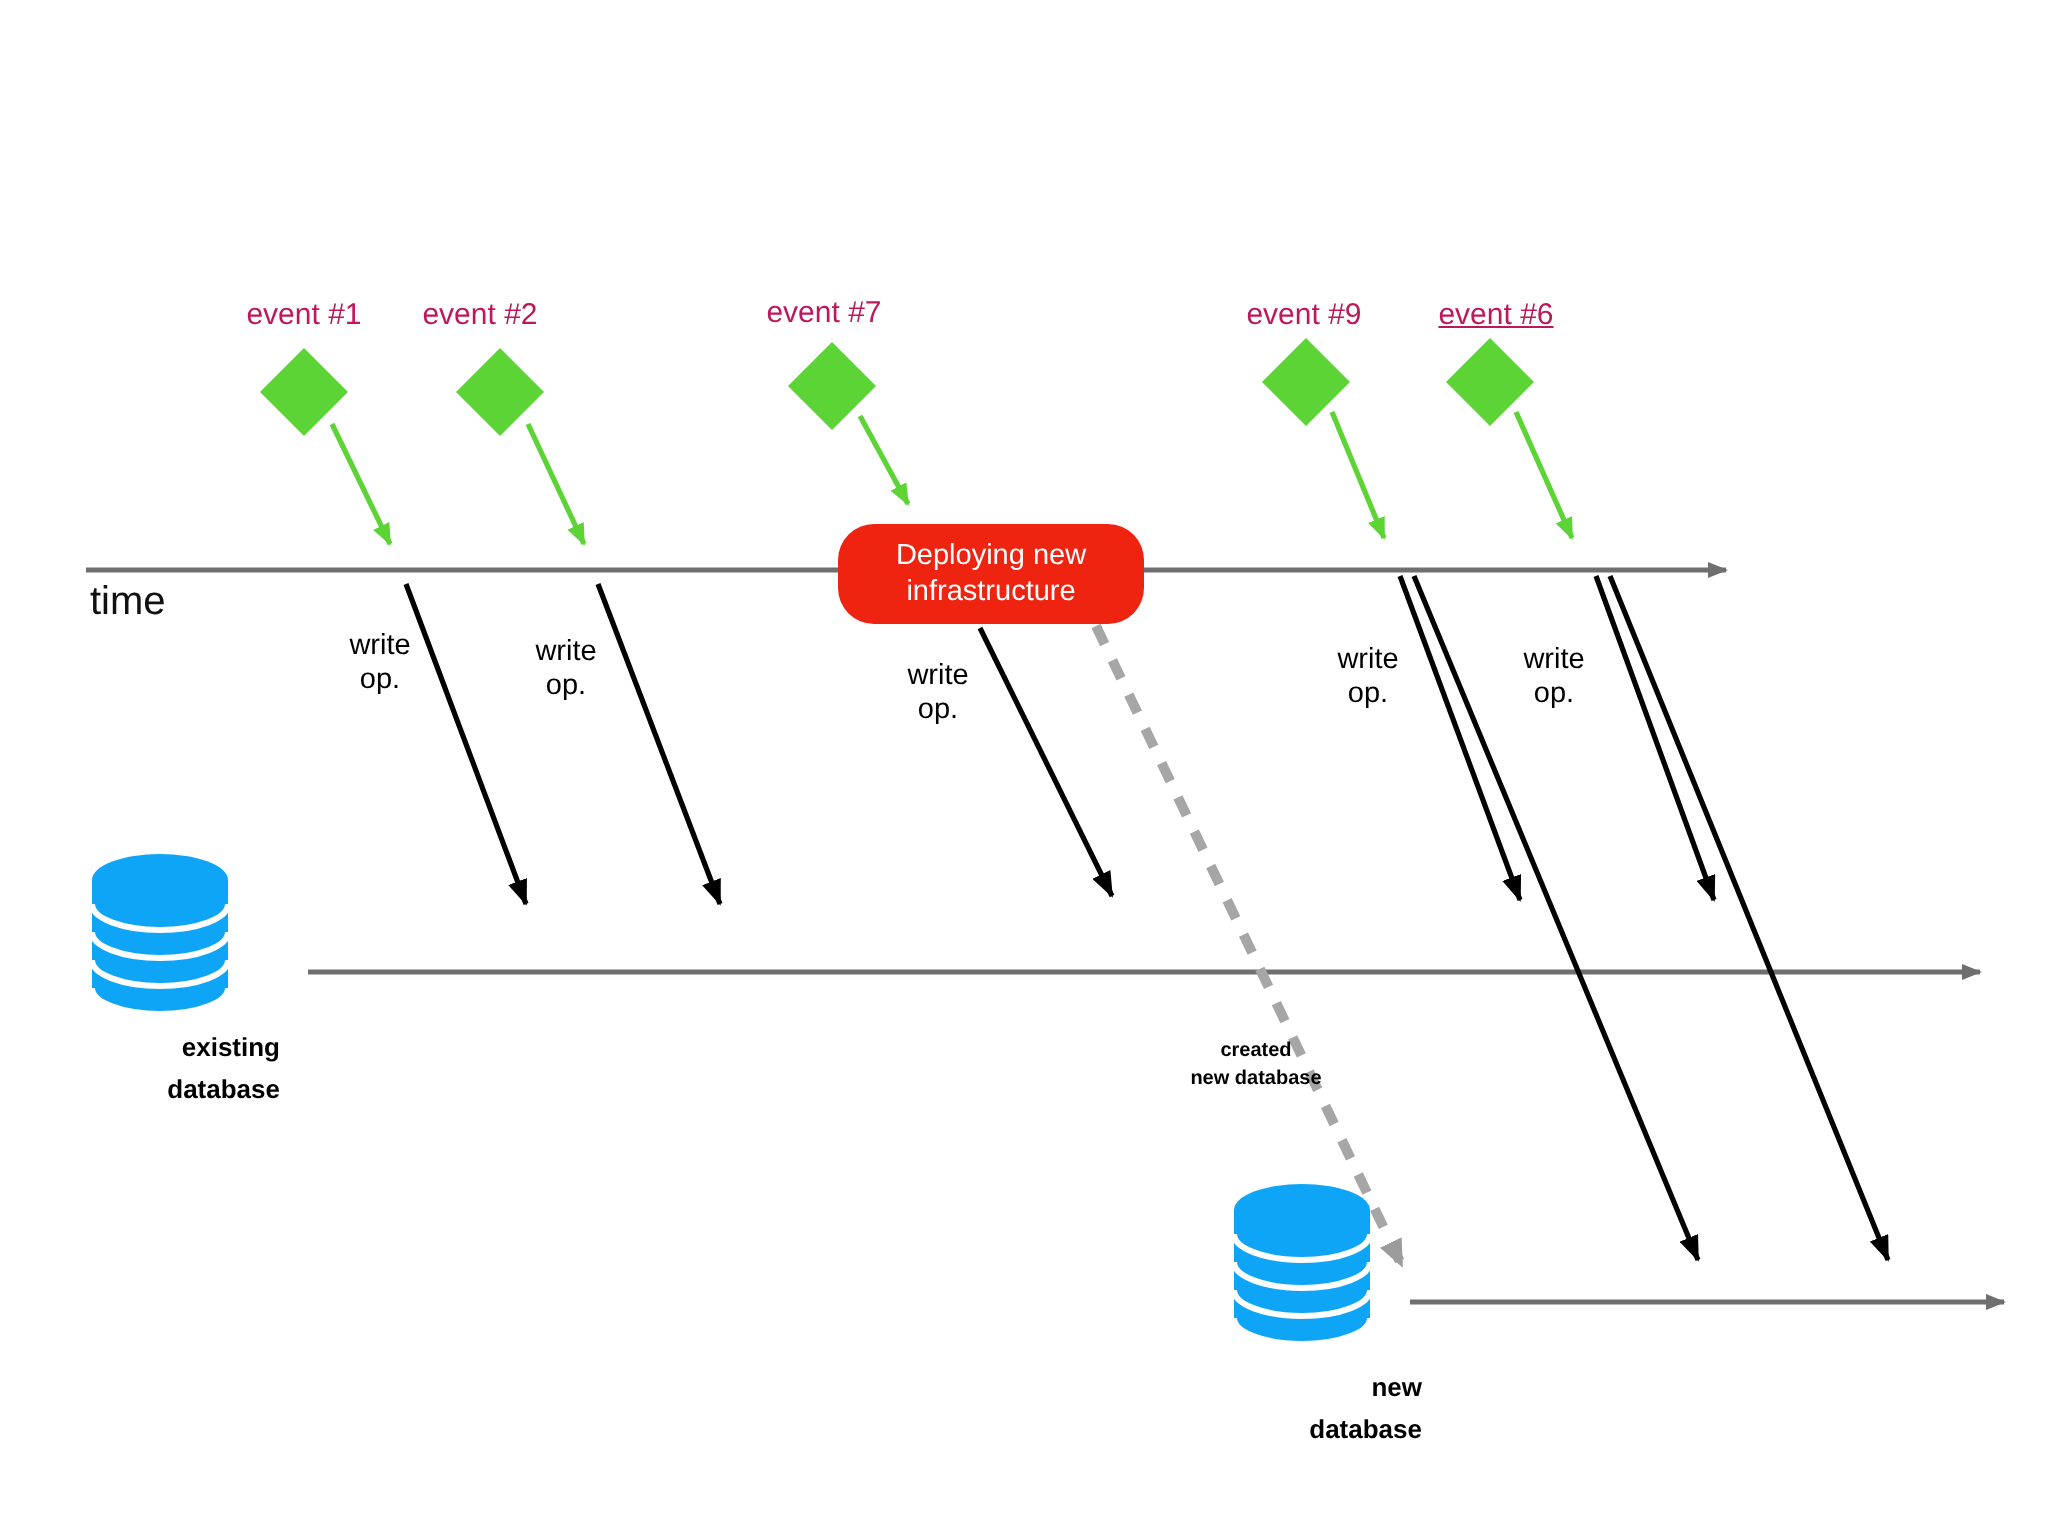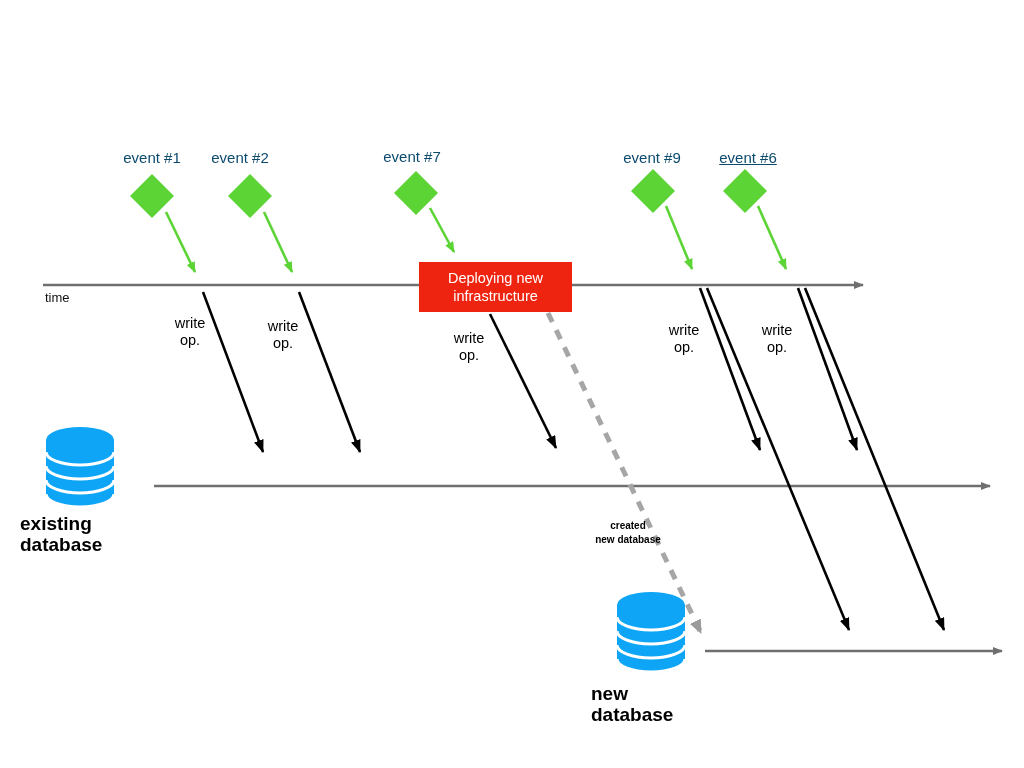--- a/index.html
+++ b/index.html
@@ -28,37 +28,37 @@
   }
   .lbl {
     position: absolute;
     white-space: pre;
     color: #111111;
   }
   .event-label {
     font-size: 15px;
     line-height: 16px;
     text-align: center;
-    color: #0c4a6e;
+    color: #be185d;
   }
   .writeop-label {
     font-size: 14.5px;
     line-height: 17px;
     text-align: center;
     color: #000000;
   }
   .time-label {
-    font-size: 13px;
+    font-size: 20px;
     color: #111111;
   }
   .db-label {
-    font-size: 19px;
+    font-size: 13px;
     font-weight: bold;
     line-height: 21px;
-    text-align: left;
+    text-align: right;
     color: #000000;
   }
   .created-label {
     font-size: 10px;
     font-weight: bold;
     line-height: 14px;
     text-align: center;
     color: #000000;
   }
   .redbox {
@@ -163,21 +163,21 @@
   </svg>
 
   <div class="lbl time-label" style="left:45px; top:290px;">time</div>
 
   <div class="lbl event-label" style="left:102px; top:150px; width:100px;">event #1</div>
   <div class="lbl event-label" style="left:190px; top:150px; width:100px;">event #2</div>
   <div class="lbl event-label" style="left:362px; top:149px; width:100px;">event #7</div>
   <div class="lbl event-label" style="left:602px; top:150px; width:100px;">event #9</div>
   <div class="lbl event-label" style="left:698px; top:150px; width:100px;text-decoration:underline;">event #6</div>
 
-  <div class="redbox" style="left:419px; top:262px; width:153px; height:50px; background:#EF2410;">
+  <div class="redbox" style="left:419px; top:262px; width:153px; height:50px; background:#EF2410;border-radius:18px;">
     <span>Deploying new<br>infrastructure</span>
   </div>
 
   <div class="lbl writeop-label" style="left:150px; top:315px; width:80px;">write<br>op.</div>
   <div class="lbl writeop-label" style="left:243px; top:318px; width:80px;">write<br>op.</div>
   <div class="lbl writeop-label" style="left:429px; top:330px; width:80px;">write<br>op.</div>
   <div class="lbl writeop-label" style="left:644px; top:322px; width:80px;">write<br>op.</div>
   <div class="lbl writeop-label" style="left:737px; top:322px; width:80px;">write<br>op.</div>
 
   <div class="lbl created-label" style="left:558px; top:519px; width:140px;">created<br>new database</div>

